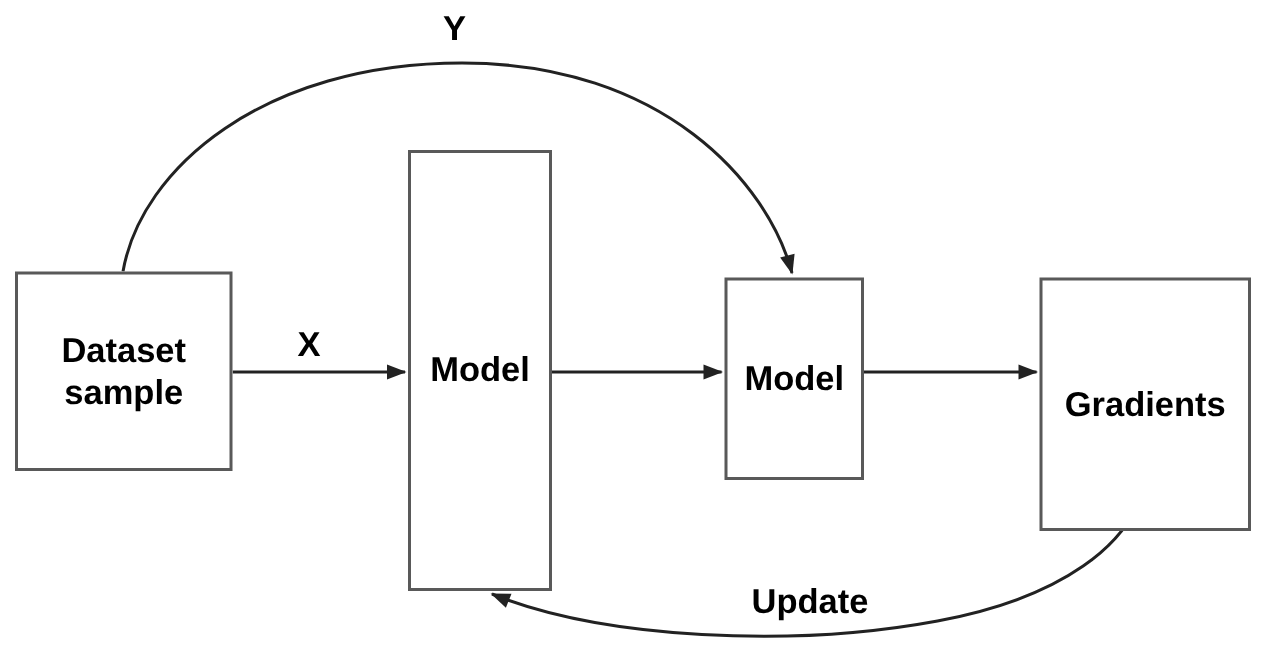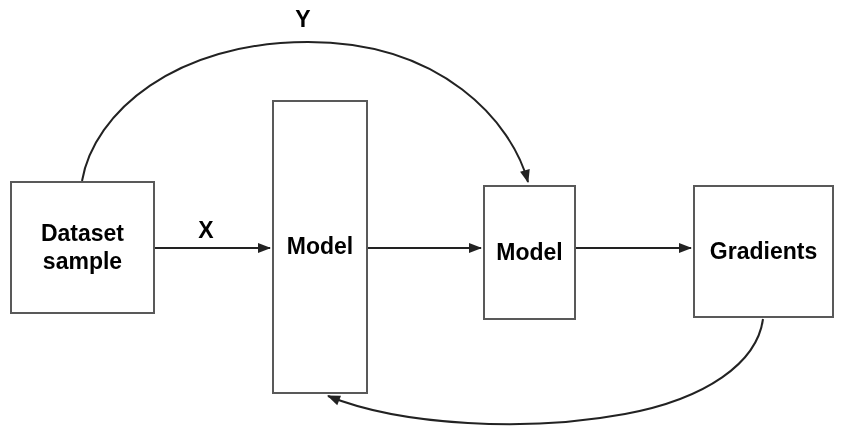--- a/index.html
+++ b/index.html
@@ -81,22 +81,23 @@
   </div>
 
   <div class="node" style="left:272px; top:100px; width:96px; height:294px;">
     <span class="node-label">Model</span>
   </div>
 
   <div class="node" style="left:483px; top:185px; width:93px; height:135px;">
     <span class="node-label">Model</span>
   </div>
 
-  <div class="node" style="left:693px; top:185px; width:141px; height:133px;">
+  <div class="node" style="left:693px; top:185px; width:141px; height:169px;">
     <span class="node-label">Gradients</span>
   </div>
 
   <div class="edge-label" style="left:206px; top:230px;">X</div>
 
   <div class="edge-label" style="left:303px; top:19px;">Y</div>
 
+  <div class="edge-label" style="left:540px; top:401px;">Update</div>
 
 </div>
 
 </body></html>

